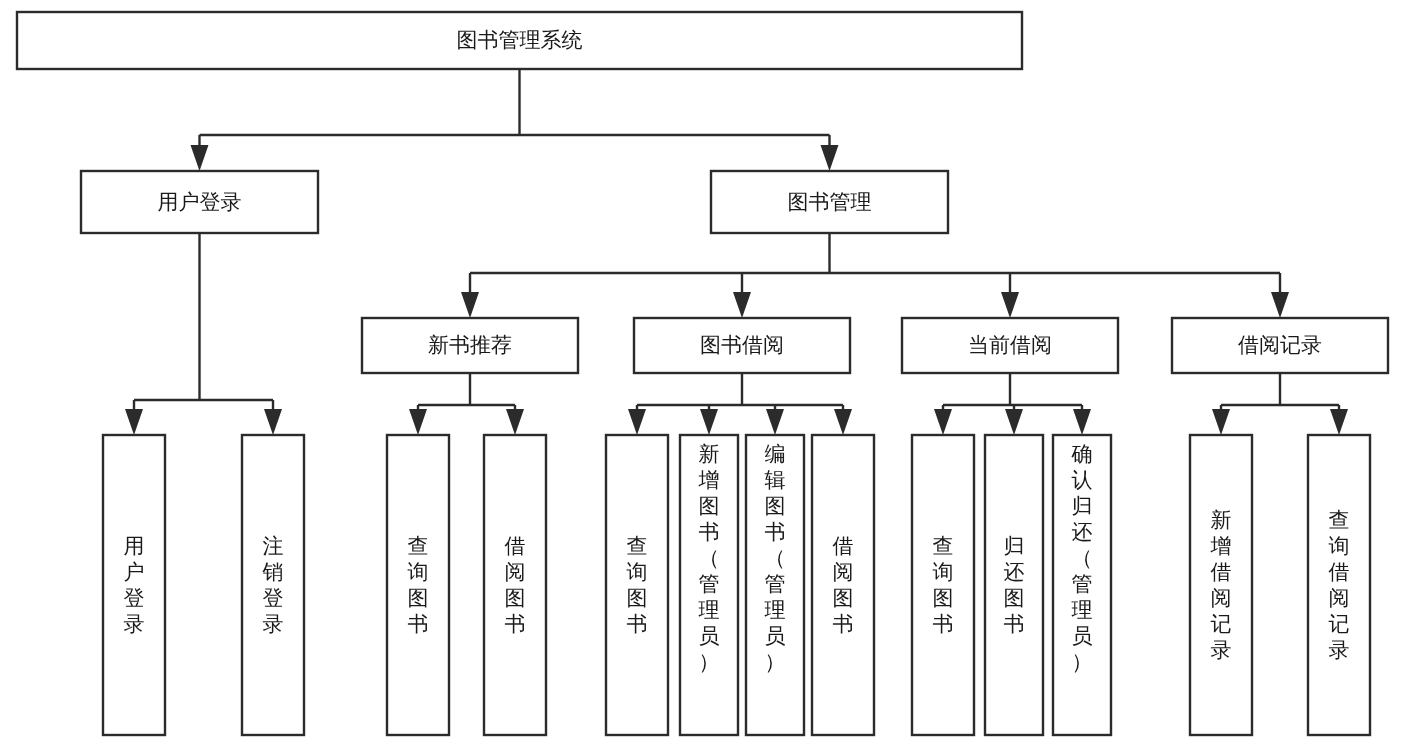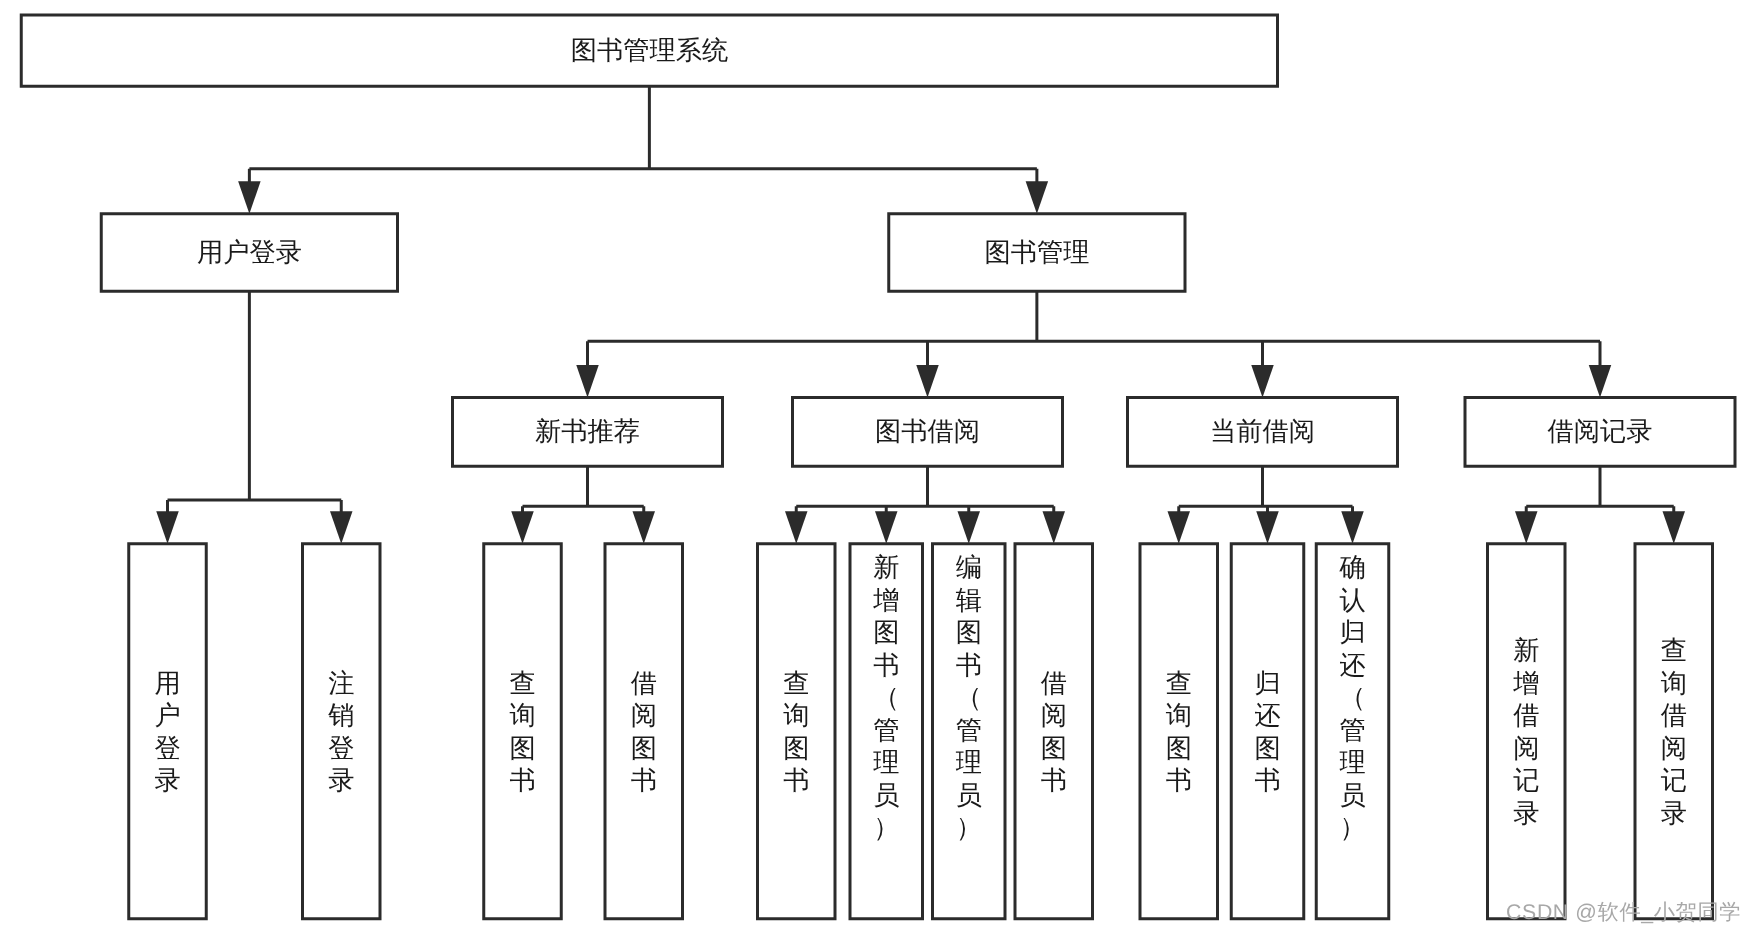--- a/index.html
+++ b/index.html
@@ -216,14 +216,13 @@
         <g>
           <rect x="1190" y="435" width="62" height="300" class="node-box"></rect>
           <text x="1221" class="node-label-vertical"><tspan x="1221" y="527.28">新</tspan><tspan x="1221" y="553.28">增</tspan><tspan x="1221" y="579.28">借</tspan><tspan x="1221" y="605.28">阅</tspan><tspan x="1221" y="631.28">记</tspan><tspan x="1221" y="657.28">录</tspan></text>
         </g>
         <g>
           <rect x="1308" y="435" width="62" height="300" class="node-box"></rect>
           <text x="1339" class="node-label-vertical"><tspan x="1339" y="527.28">查</tspan><tspan x="1339" y="553.28">询</tspan><tspan x="1339" y="579.28">借</tspan><tspan x="1339" y="605.28">阅</tspan><tspan x="1339" y="631.28">记</tspan><tspan x="1339" y="657.28">录</tspan></text>
         </g>
       </g>
   </svg>
-  <div class="watermark-text">CSDN @软件_小贺同学</div>
 </div>
 
 </body></html>

